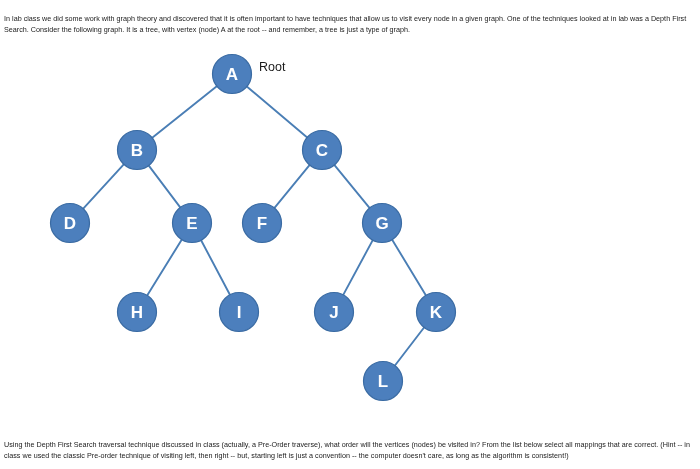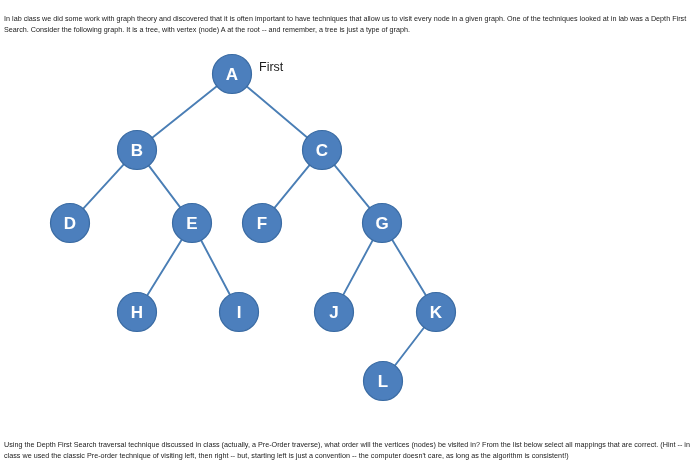--- a/index.html
+++ b/index.html
@@ -163,18 +163,18 @@
             <circle cx="436" cy="276" r="19.5" class="node-circle" fill="#4c7fbd" stroke="#3a6ba3"></circle>
             <text x="436" y="276.5" class="node-label" fill="#ffffff">K</text>
           </g>
           <g>
             <ellipse cx="383.5" cy="347.4" rx="18.135" ry="15.600000000000001" class="node-shadow"></ellipse>
             <circle cx="383" cy="345" r="19.5" class="node-circle" fill="#4c7fbd" stroke="#3a6ba3"></circle>
             <text x="383" y="345.5" class="node-label" fill="#ffffff">L</text>
           </g>
         </g>
     </svg>
-    <span class="root-annotation">First</span>
+    <span class="root-annotation">Root</span>
   </div>
 
   <p class="prompt-text" id="question-text">Using the Depth First Search traversal technique discussed in class (actually, a Pre-Order traverse), what order will the vertices (nodes) be visited in? From the list below select all mappings that are correct. (Hint -- in class we used the classic Pre-order technique of visiting left, then right -- but, starting left is just a convention -- the computer doesn't care, as long as the algorithm is consistent!)</p>
 
 </div>
 
 </body></html>

